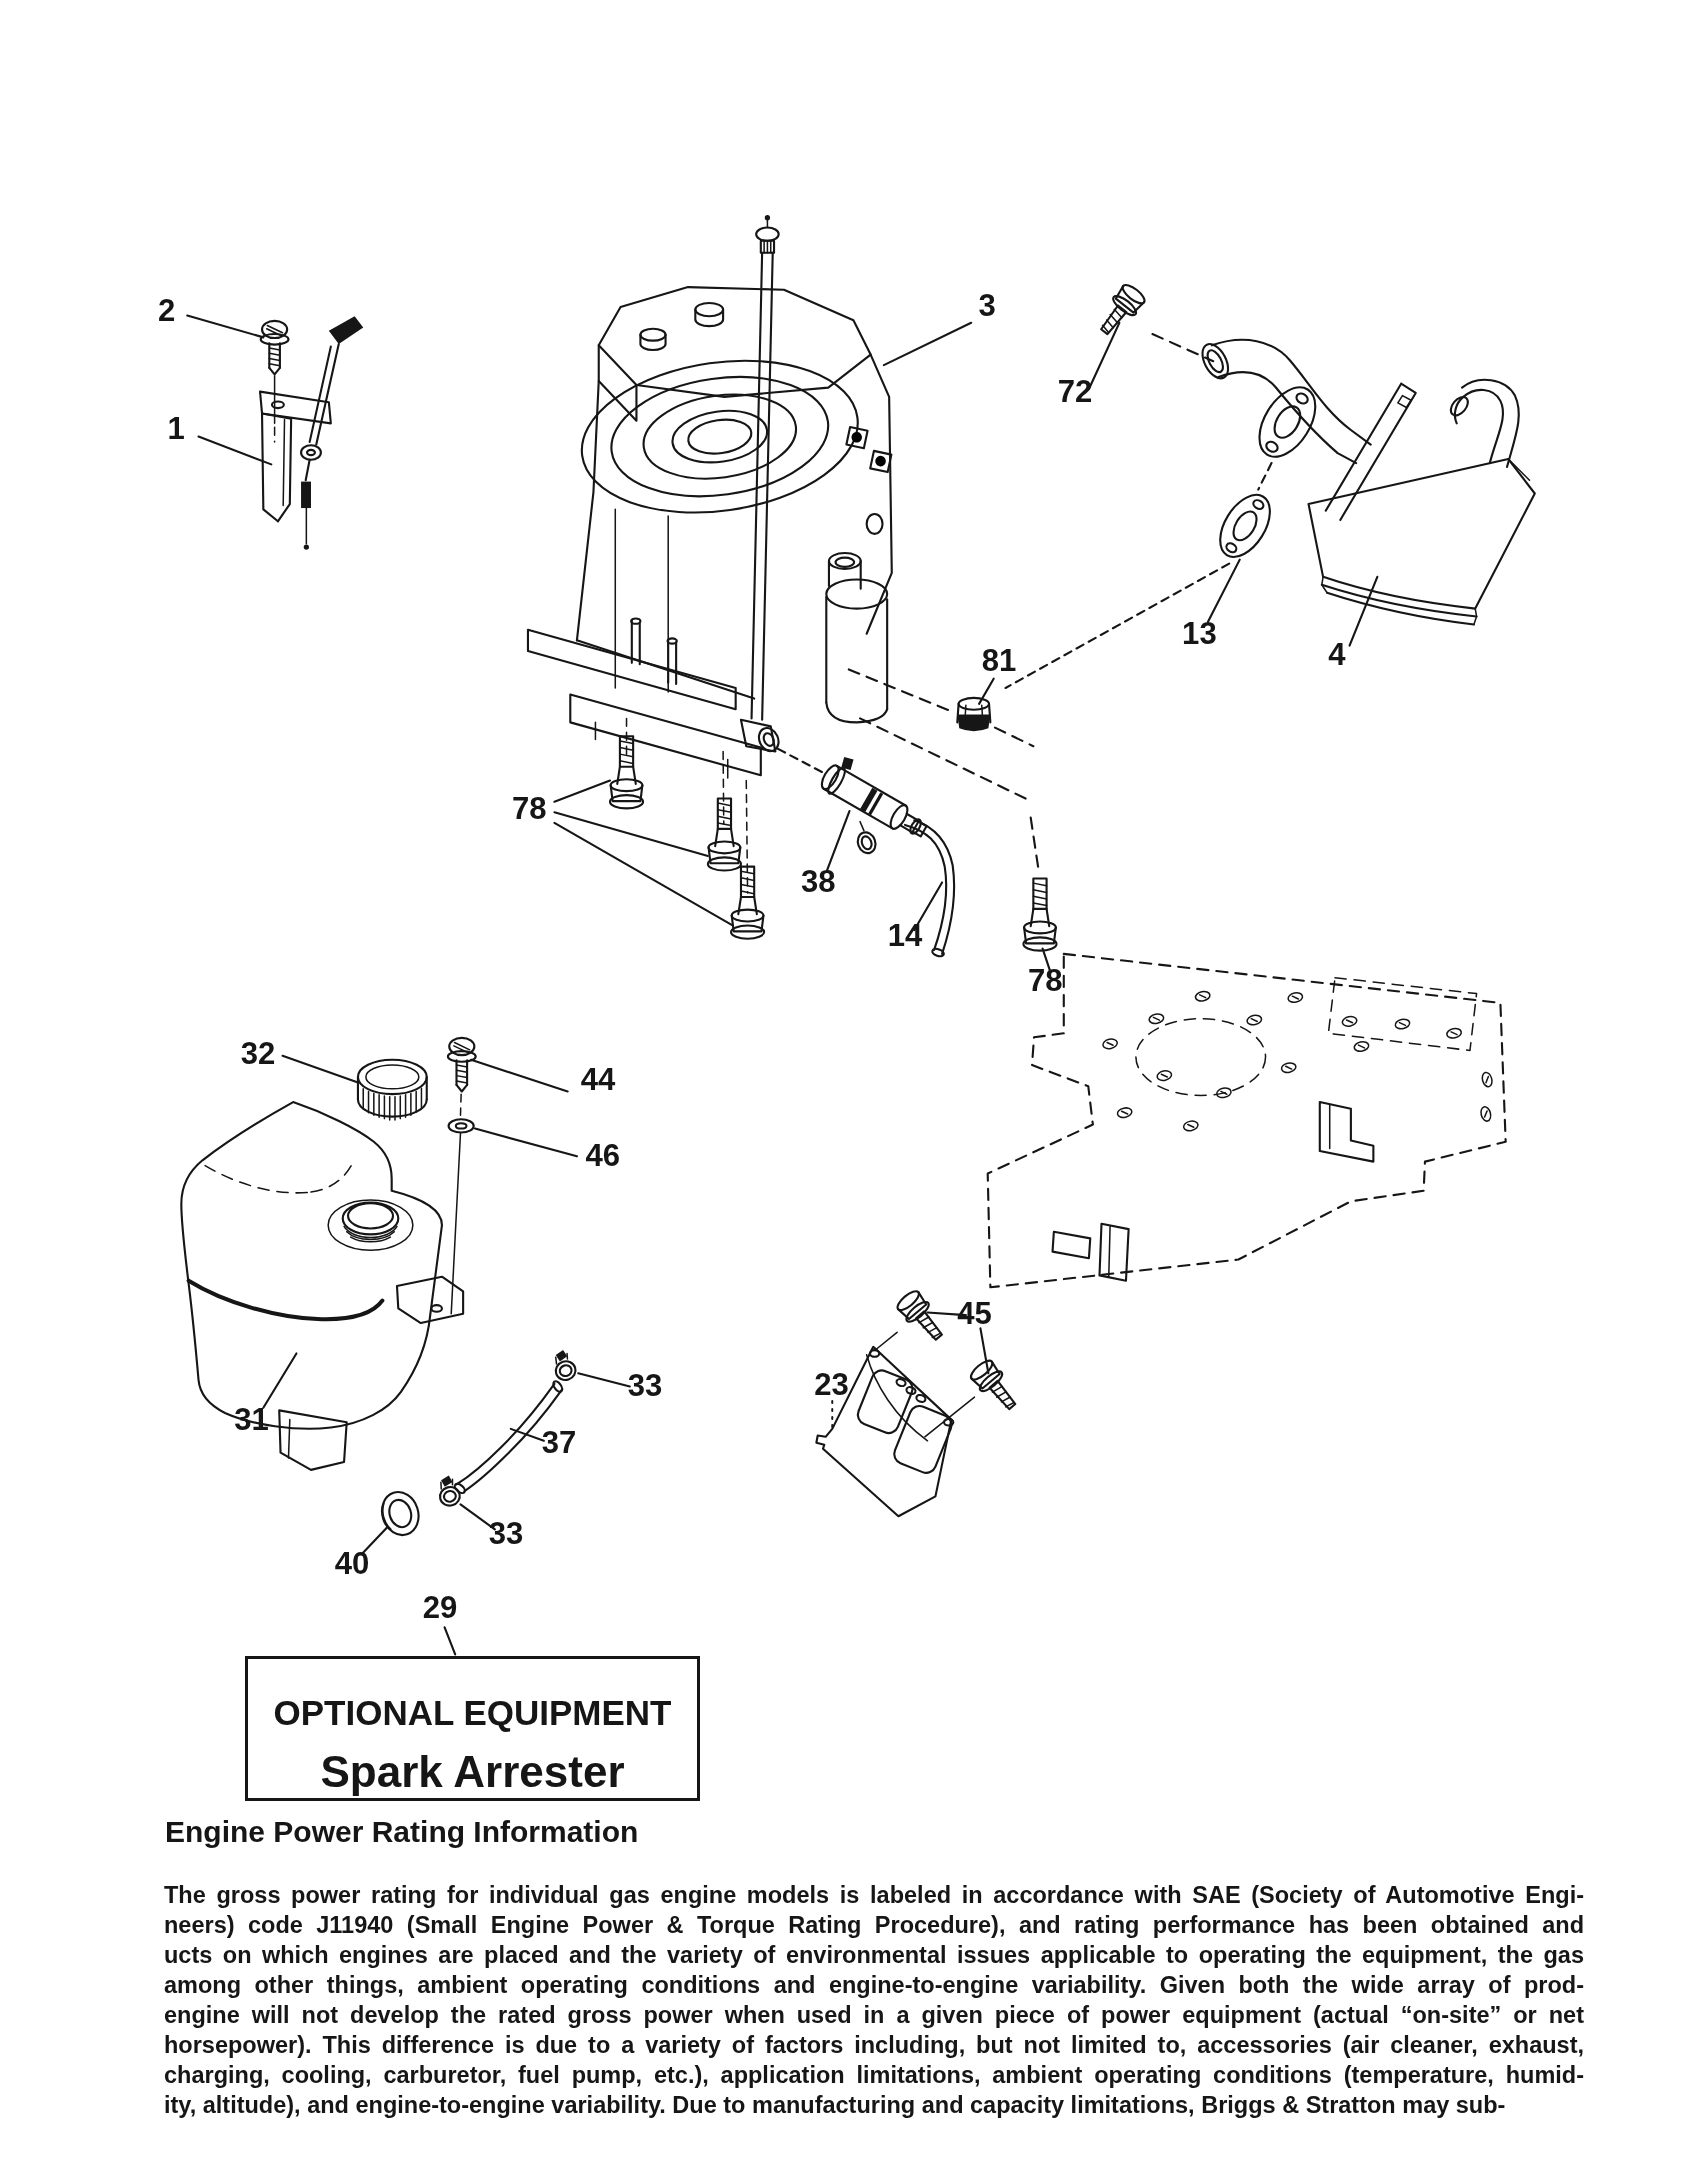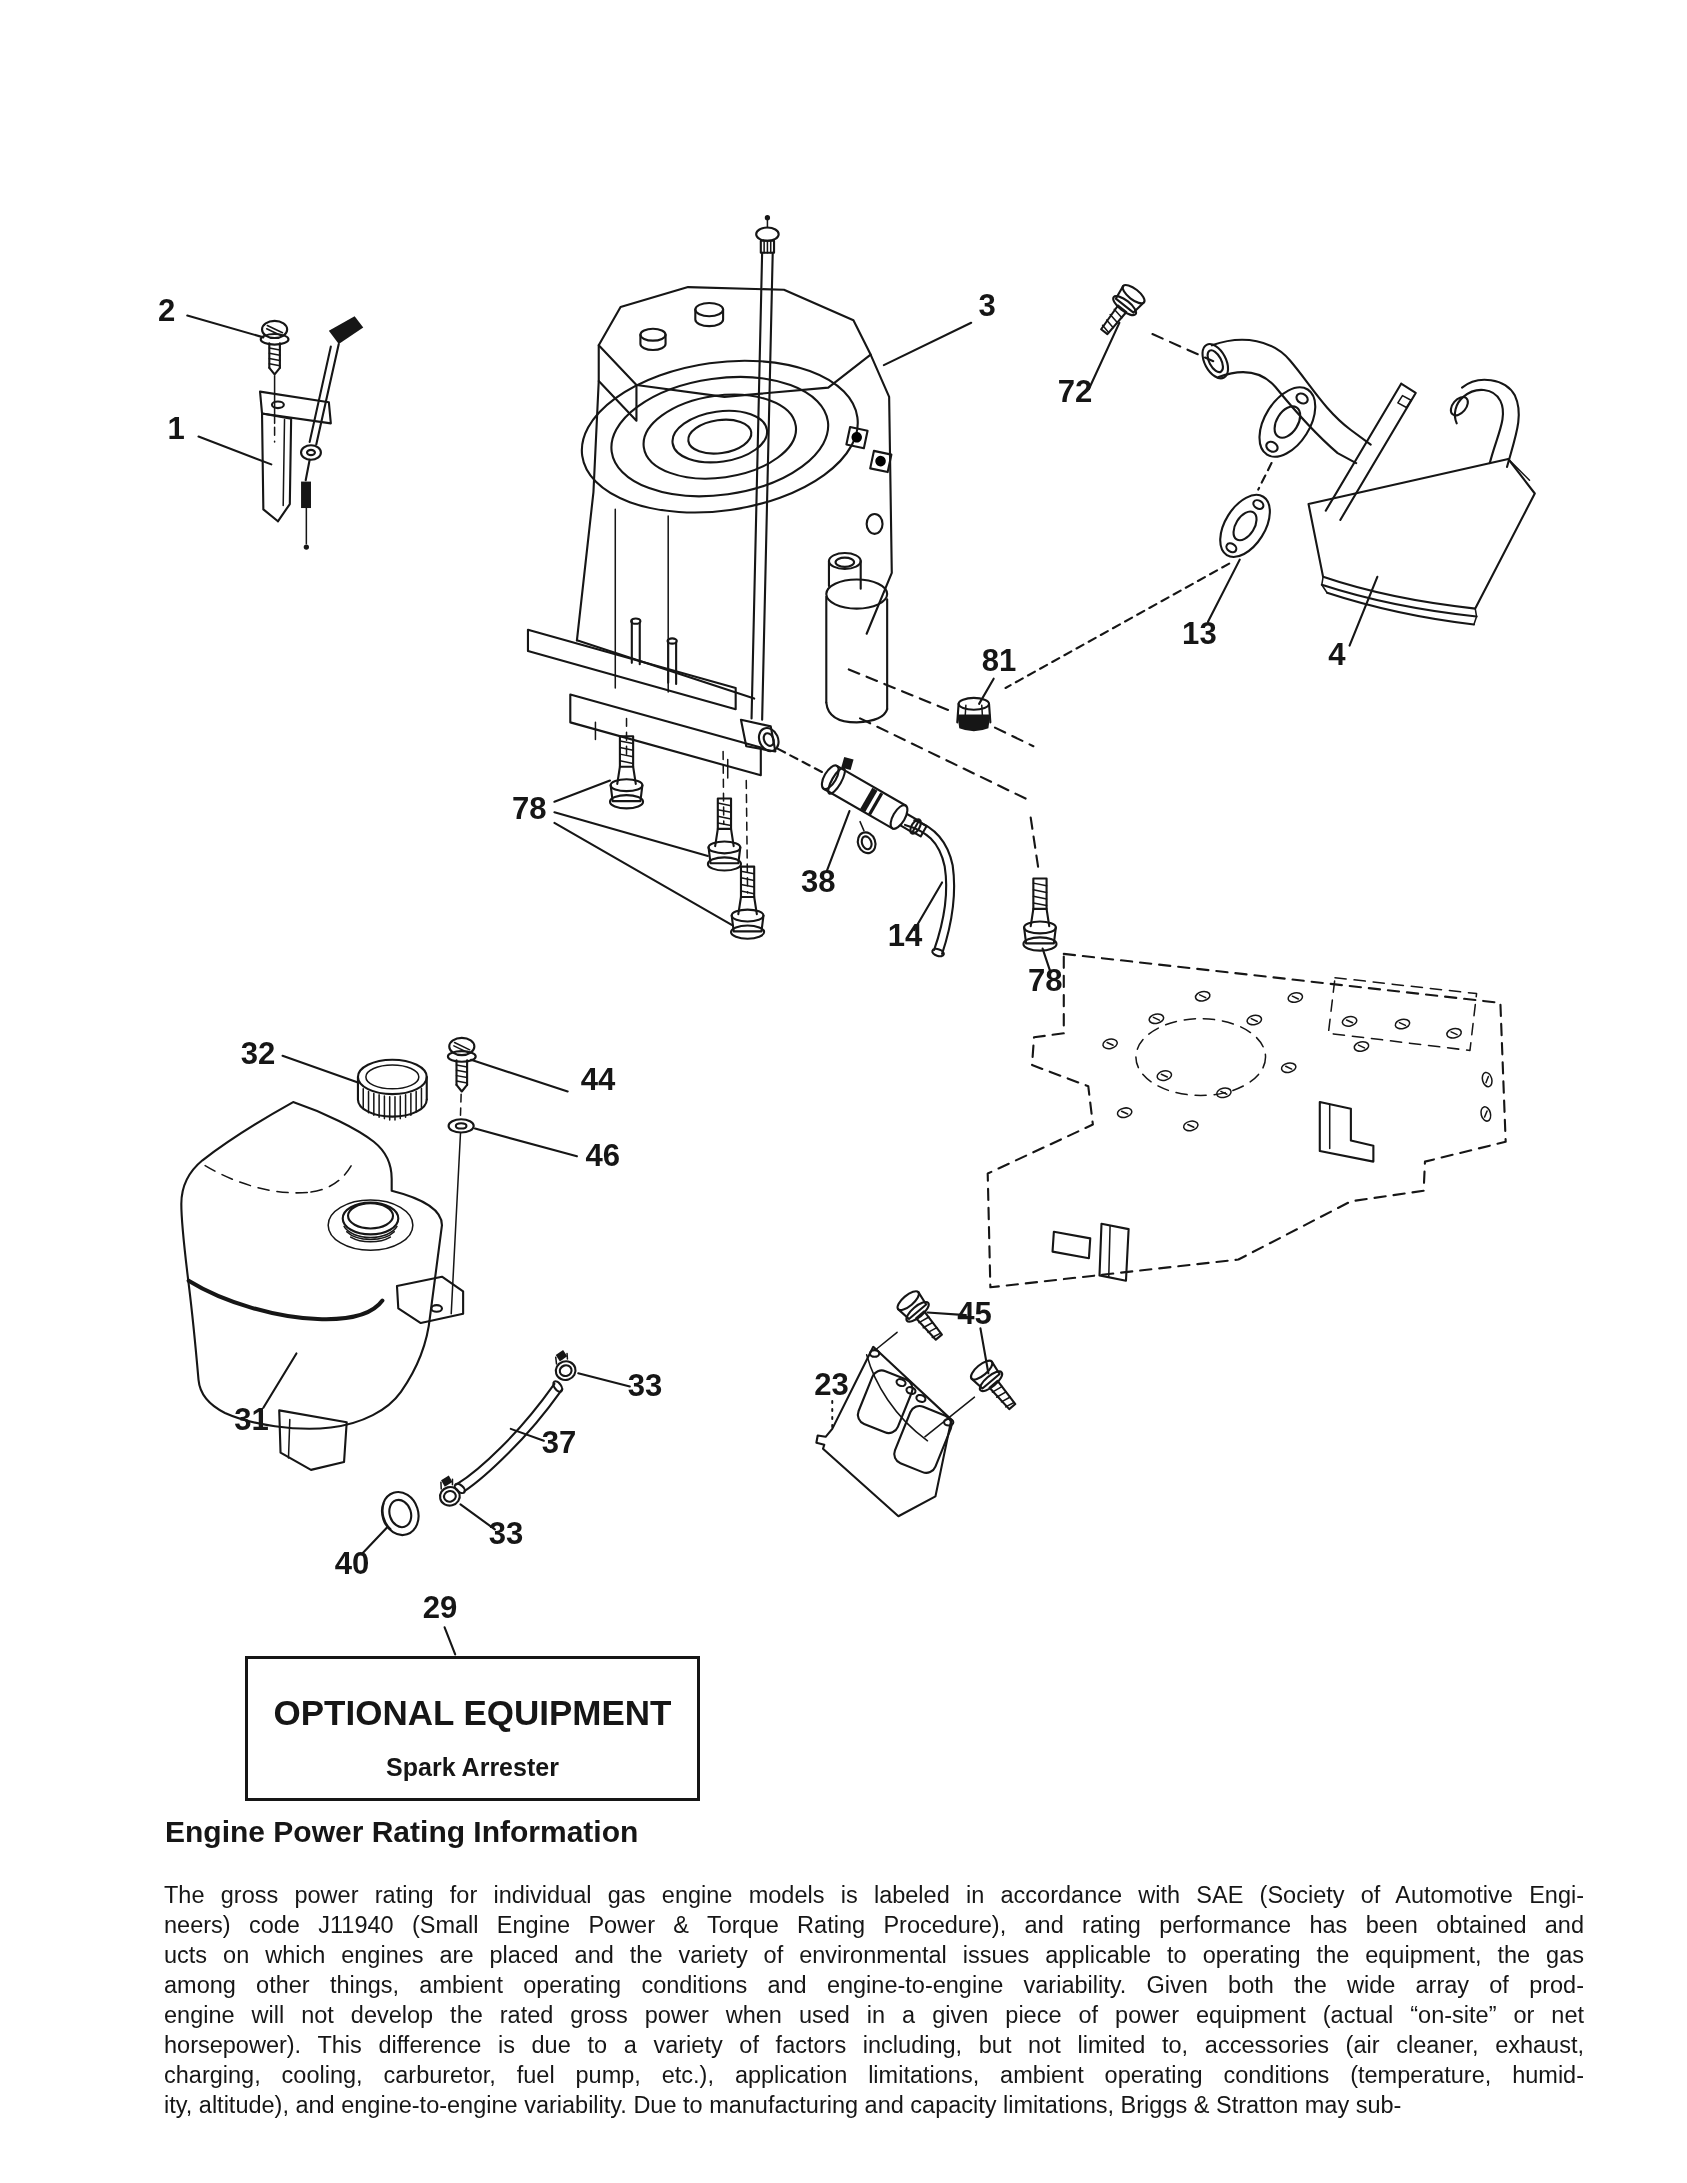--- a/index.html
+++ b/index.html
@@ -12,24 +12,24 @@
   svg .thin{stroke-width:2.3;}
   svg .seam{stroke-width:6;}
   svg .dsh{stroke-dasharray:17 12;}
   svg .dsh2{stroke-dasharray:12 9;}
   svg .dot{stroke-dasharray:3 9;stroke-width:3;}
   svg text{fill:#161616;stroke:none;font-family:"Liberation Sans",sans-serif;
            font-weight:bold;font-size:47px;text-anchor:middle;}
   .oe-box{position:absolute;left:245px;top:1656px;width:455px;height:145px;
           border:3.3px solid #161616;box-sizing:border-box;text-align:center;}
   .oe-title{margin-top:34px;font-size:35px;font-weight:bold;letter-spacing:0px;}
-  .oe-sub{margin-top:20px;font-size:25px;font-weight:bold;}
+  .oe-sub{margin-top:14px;font-size:44px;font-weight:bold;}
   .sec-heading{position:absolute;left:165px;top:1815px;font-size:30px;font-weight:bold;}
   .body-text{position:absolute;left:164px;top:1880px;width:1420px;font-size:23.5px;
-             line-height:30px;font-weight:normal;}
+             line-height:30px;font-weight:bold;}
   .body-line{text-align:justify;text-align-last:justify;white-space:normal;}
   .body-line:last-child{text-align-last:left;}
 </style>
 </head>
 <body>
 
 <div class="page">
 
 <svg class="diagram" viewBox="0 0 2550 3300">
   <defs>

